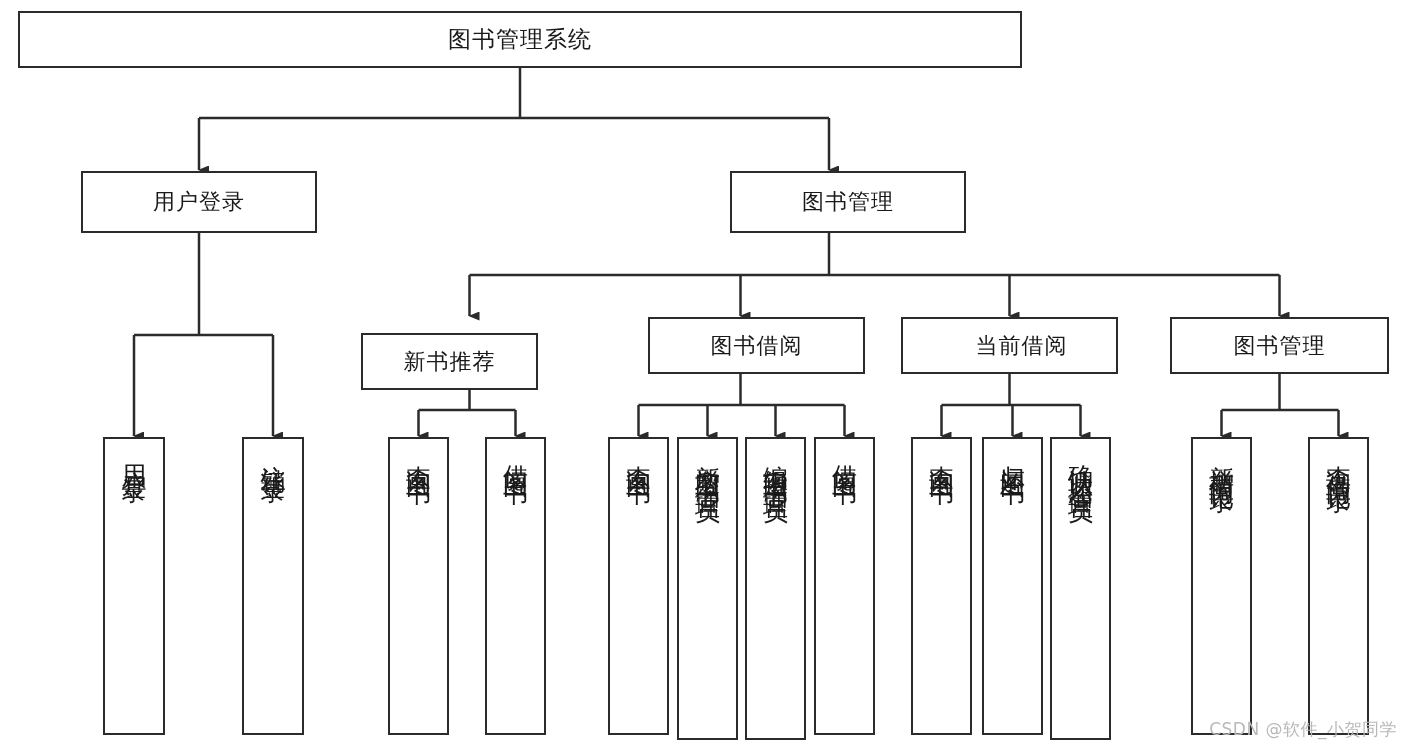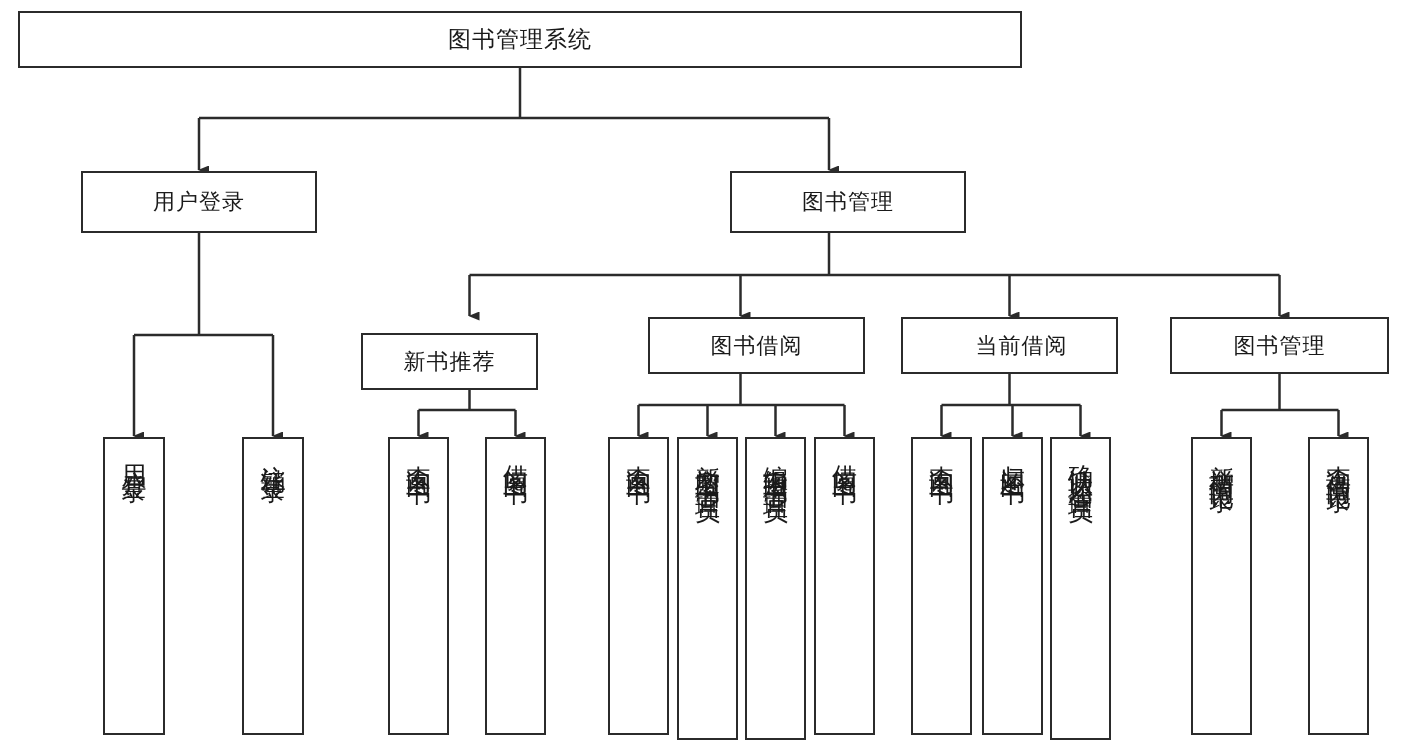--- a/index.html
+++ b/index.html
@@ -168,13 +168,14 @@
         <span class="vtext">确认归还（管理员）</span>
       </div>
       <div class="node vert" style="left: 1191px; top: 437px; width: 61px; height: 298px;">
         <span class="vtext">新增借阅记录</span>
       </div>
       <div class="node vert" style="left: 1308px; top: 437px; width: 61px; height: 298px;">
         <span class="vtext">查询借阅记录</span>
       </div>
     </div>
 
+  <div class="watermark">CSDN @软件_小贺同学</div>
 </div>
 
 </body></html>

